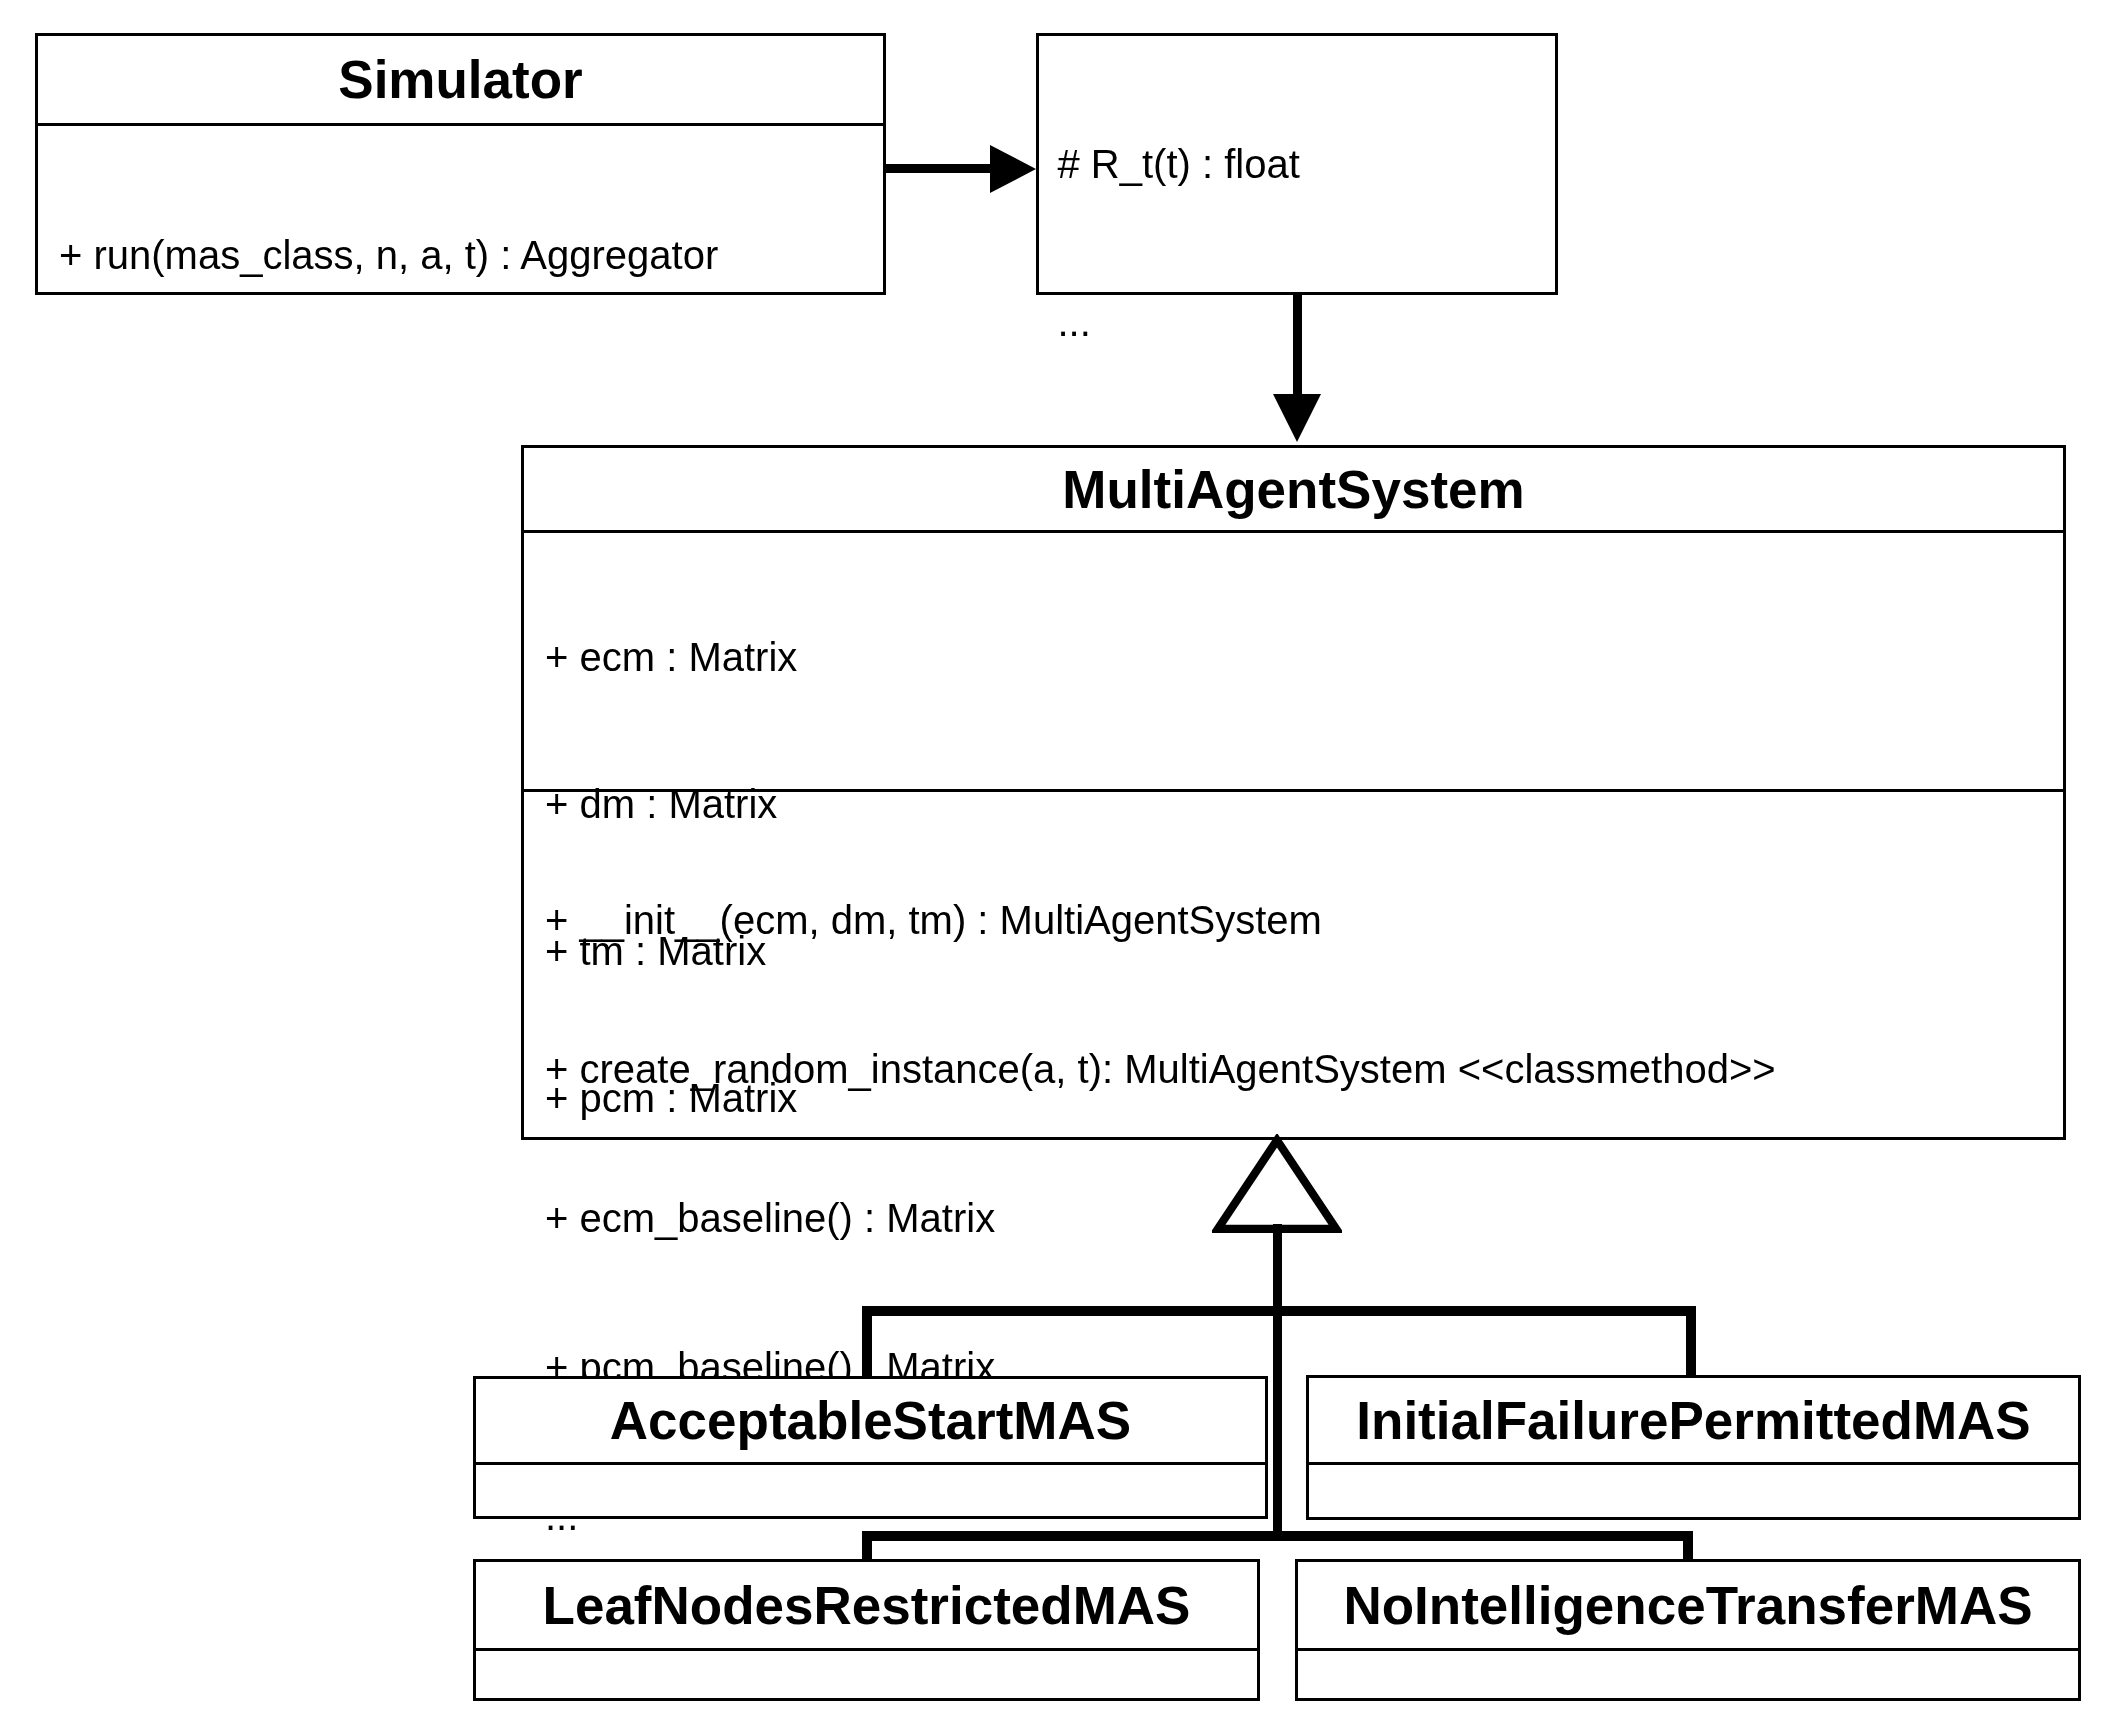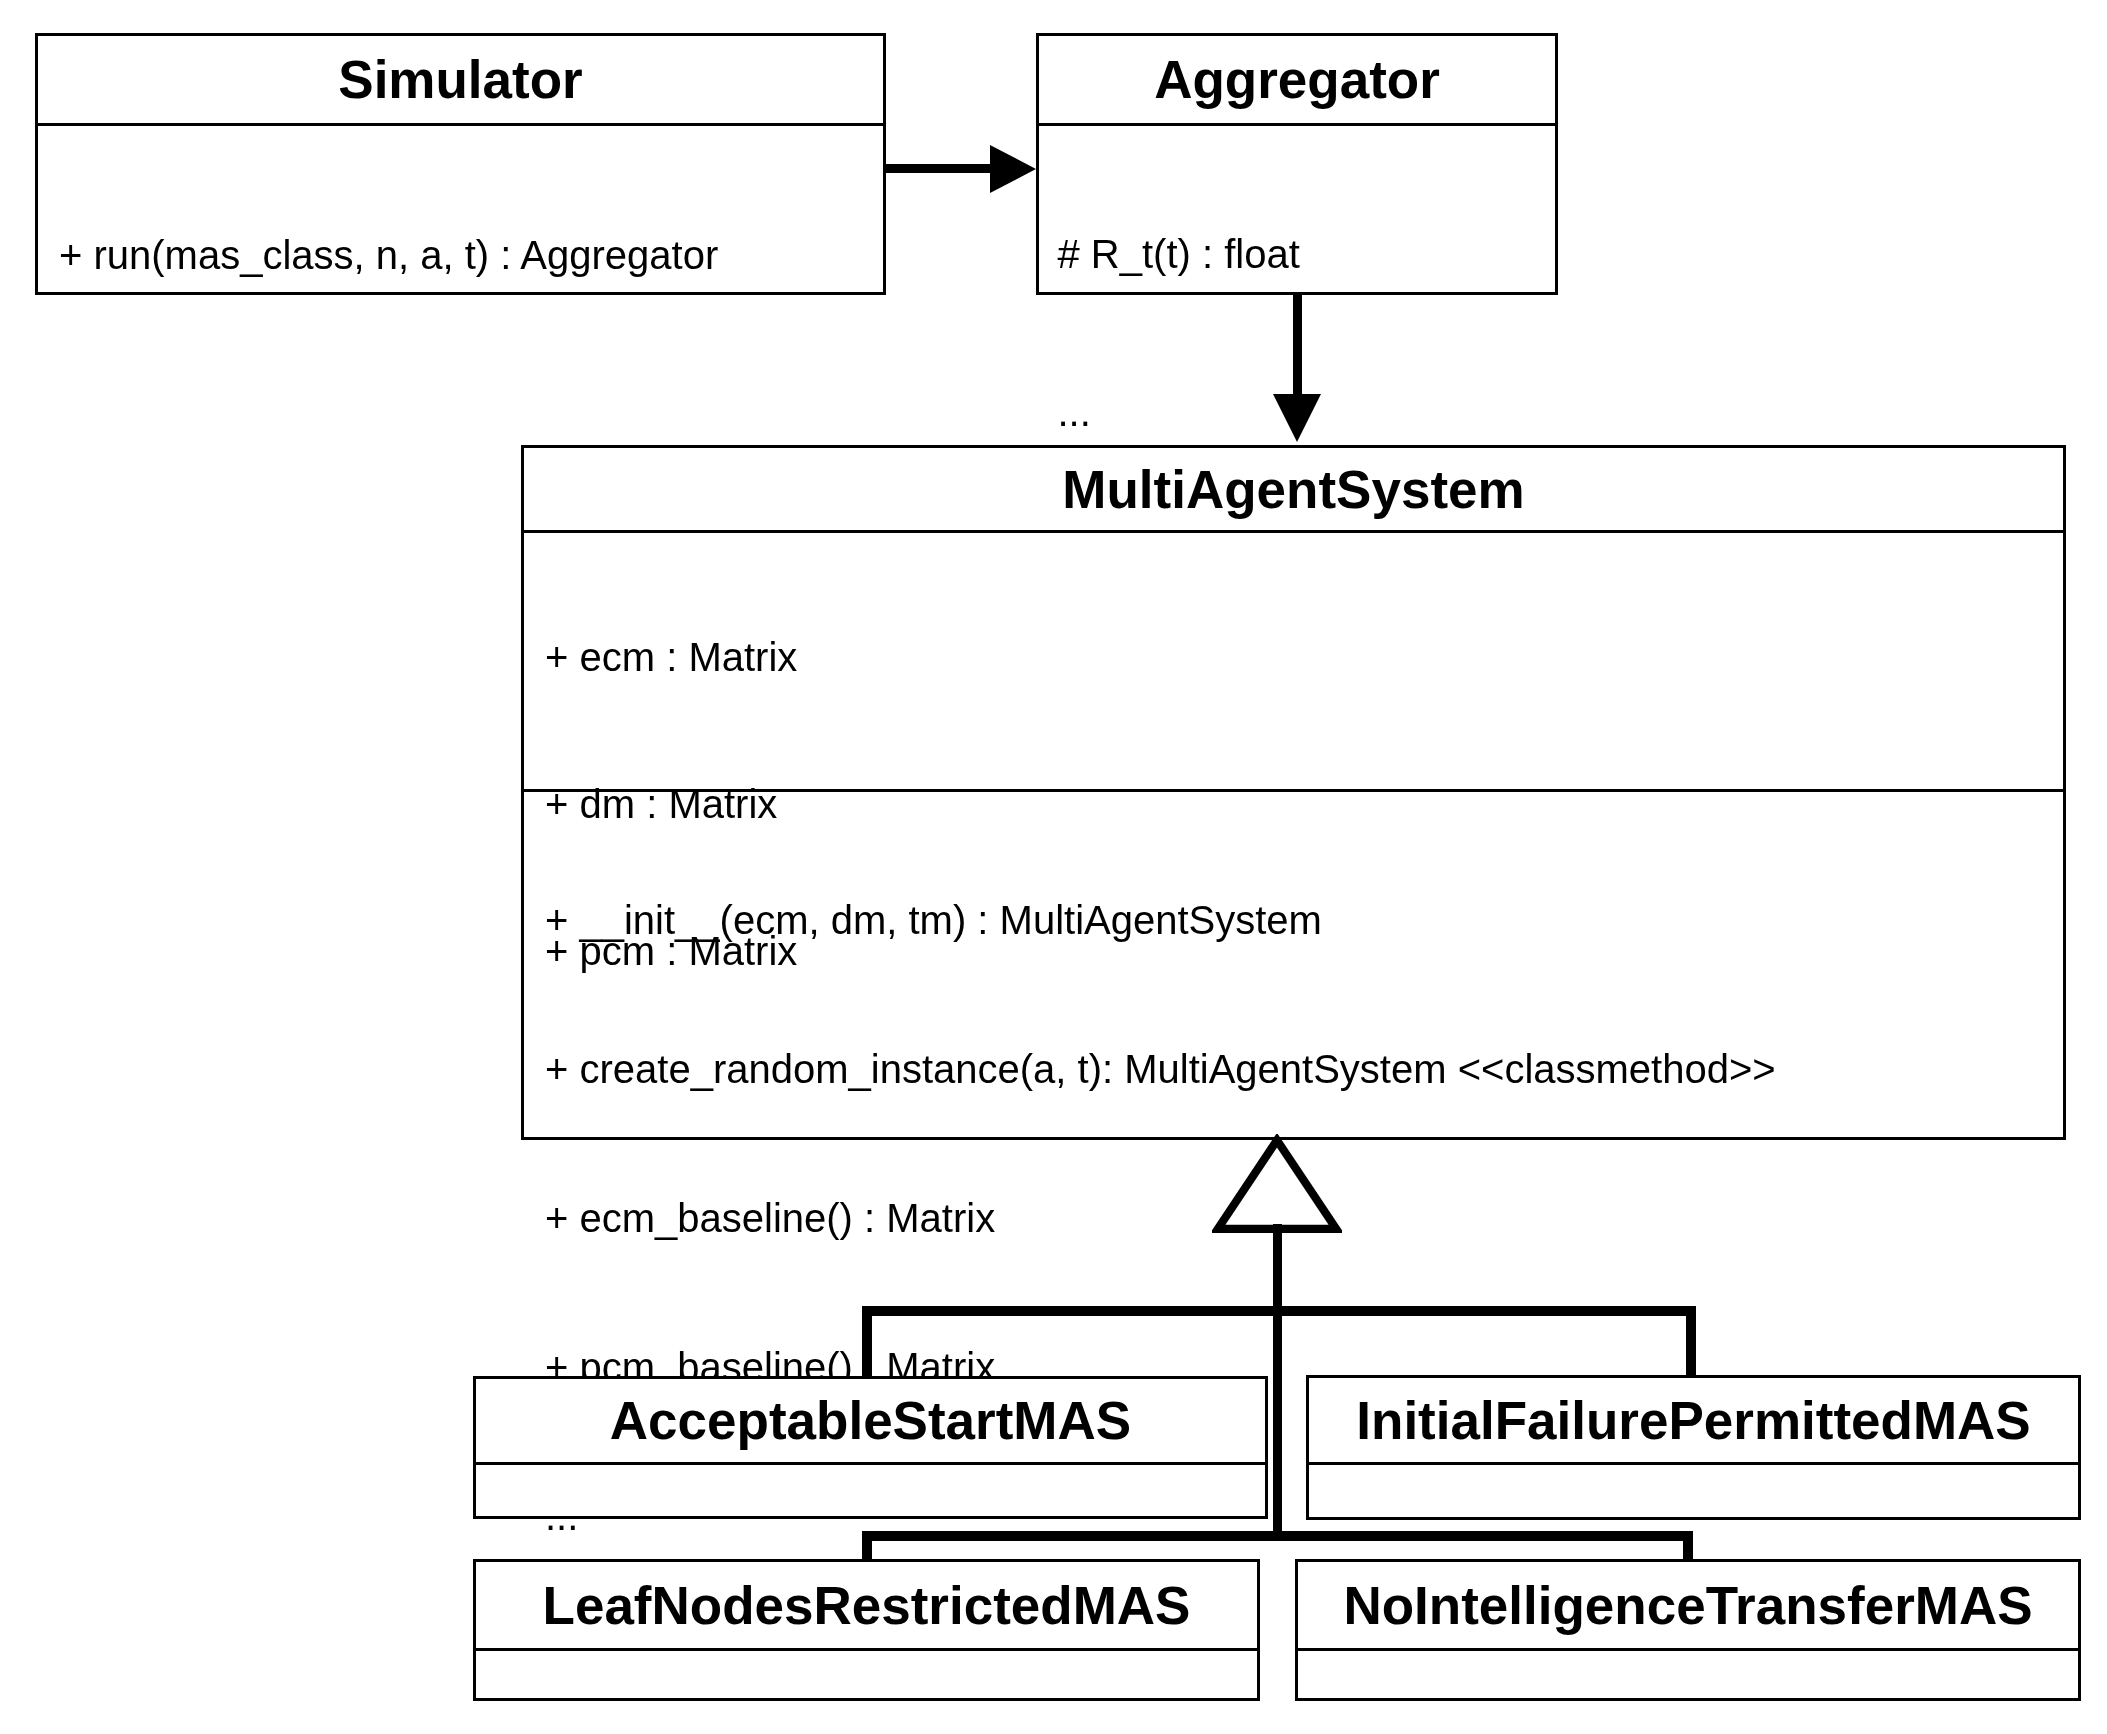--- a/index.html
+++ b/index.html
@@ -102,38 +102,38 @@
 <div class="canvas">
 
   <div class="uml-box" id="box-simulator">
     <div class="uml-title">Simulator</div>
     <div class="uml-section">
       <div class="uml-line">+ run(mas_class, n, a, t) : Aggregator</div>
     </div>
   </div>
 
   <div class="uml-box" id="box-aggregator">
-    <div class="uml-title">Aggregator</div>
     <div class="uml-section">
       <div class="uml-line"># R_t(t) : float</div>
       <div class="uml-line">...</div>
     </div>
   </div>
 
   <div class="connector" id="assoc-sim-agg-line"></div>
   <div class="arrowhead" id="assoc-sim-agg-head"></div>
 
   <div class="connector" id="assoc-agg-mas-line"></div>
   <div class="arrowhead" id="assoc-agg-mas-head"></div>
 
   <div class="uml-box" id="box-mas">
     <div class="uml-title">MultiAgentSystem</div>
     <div class="uml-section attrs">
       <div class="uml-line">+ ecm : Matrix</div>
       <div class="uml-line">+ dm : Matrix</div>
+      <div class="uml-line">+ tm : Matrix</div>
       <div class="uml-line">+ pcm : Matrix</div>
     </div>
     <div class="uml-section methods">
       <div class="uml-line">+ __init__(ecm, dm, tm) : MultiAgentSystem</div>
       <div class="uml-line">+ create_random_instance(a, t): MultiAgentSystem &lt;&lt;classmethod&gt;&gt;</div>
       <div class="uml-line">+ ecm_baseline() : Matrix</div>
       <div class="uml-line">+ pcm_baseline() : Matrix</div>
       <div class="uml-line">...</div>
     </div>
   </div>

